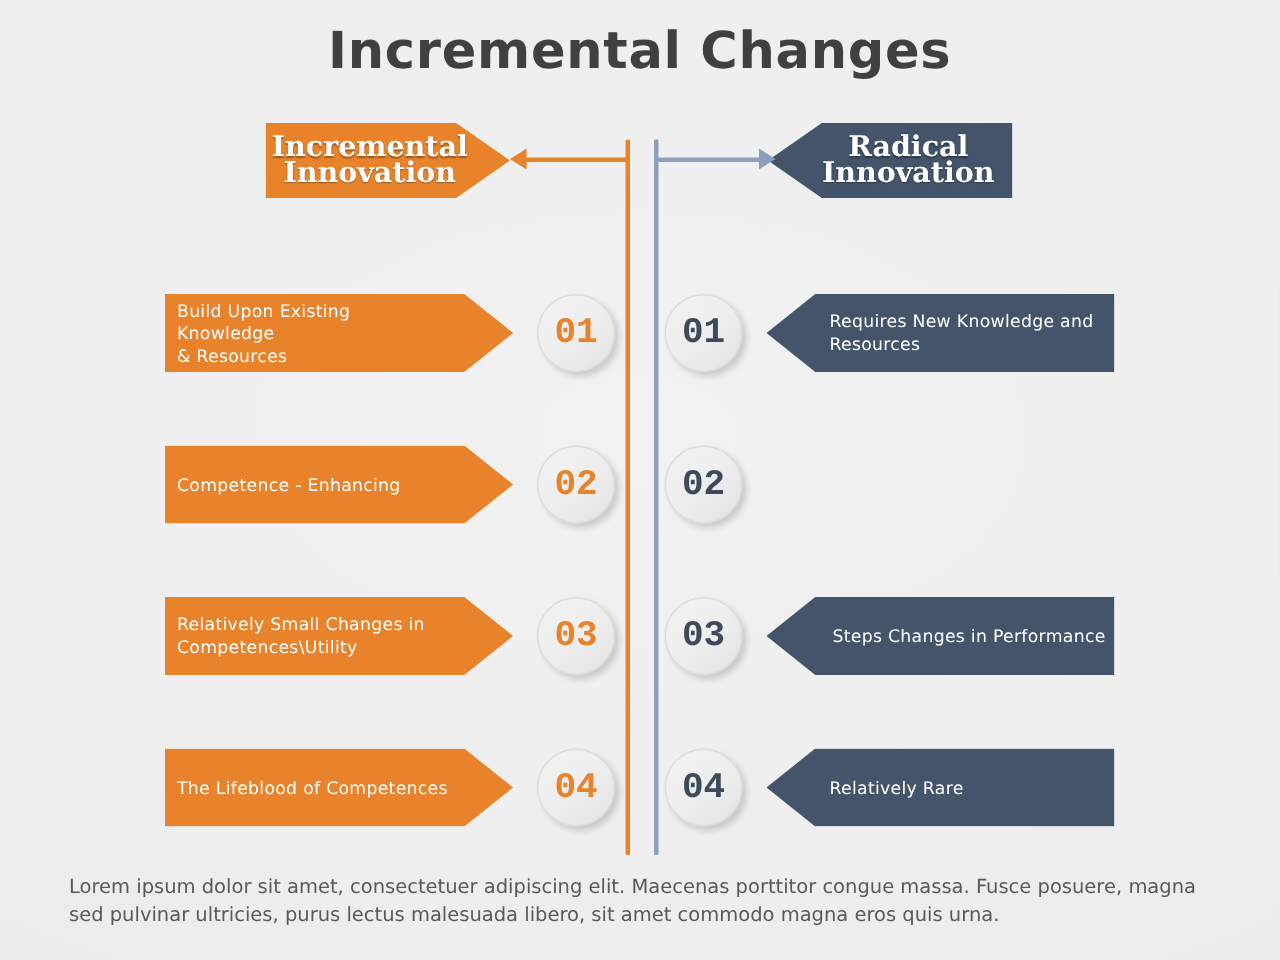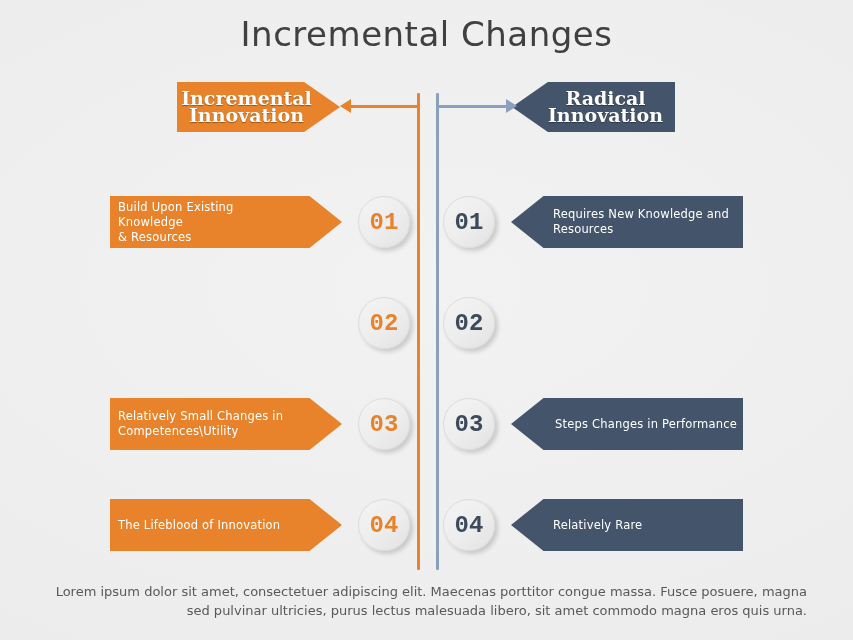--- a/index.html
+++ b/index.html
@@ -24,21 +24,21 @@
 
   
   .title {
     position: absolute;
     top: 14px;
     left: 0;
     width: 853px;
     text-align: center;
     font-family: "DejaVu Sans", sans-serif;
     font-size: 34px;
-    font-weight: normal;
+    font-weight: bold;
     letter-spacing: 0.5px;
     color: #404040;
   }
 
   
   .hdr {
     position: absolute;
     height: 50px;
     display: flex;
     align-items: center;
@@ -183,21 +183,21 @@
   }
   .circ-left  { left: 358px; color: #e8832b; }
   .circ-right { left: 443px; color: #3d4a5c; }
 
   
   .footer {
     position: absolute;
     left: 46px;
     top: 582px;
     width: 761px;
-    text-align: right;
+    text-align: left;
     font-family: "DejaVu Sans", sans-serif;
     font-size: 13px;
     line-height: 19px;
     color: #595959;
   }
 </style>
 </head>
 <body>
 
 <div class="slide">
@@ -236,20 +236,25 @@
     <div class="circ circ-right">01</div>
     <div class="bar bar-right">
       <div>
         <span>Requires New Knowledge and</span><br>
         <span>Resources</span>
       </div>
     </div>
   </div>
 
   <div class="row r2">
+    <div class="bar bar-left">
+      <div>
+        <span>Competence -  Enhancing</span>
+      </div>
+    </div>
     <div class="circ circ-left">02</div>
     <div class="circ circ-right">02</div>
   </div>
 
   <div class="row r3">
     <div class="bar bar-left">
       <div>
         <span>Relatively  Small  Changes in</span><br>
         <span>Competences\Utility</span>
       </div>
@@ -259,21 +264,21 @@
     <div class="bar bar-right centered">
       <div>
         <span>Steps Changes in  Performance</span>
       </div>
     </div>
   </div>
 
   <div class="row r4">
     <div class="bar bar-left">
       <div>
-        <span>The Lifeblood of Innovation</span>
+        <span>The Lifeblood of Competences</span>
       </div>
     </div>
     <div class="circ circ-left">04</div>
     <div class="circ circ-right">04</div>
     <div class="bar bar-right">
       <div>
         <span>Relatively  Rare</span>
       </div>
     </div>
   </div>

